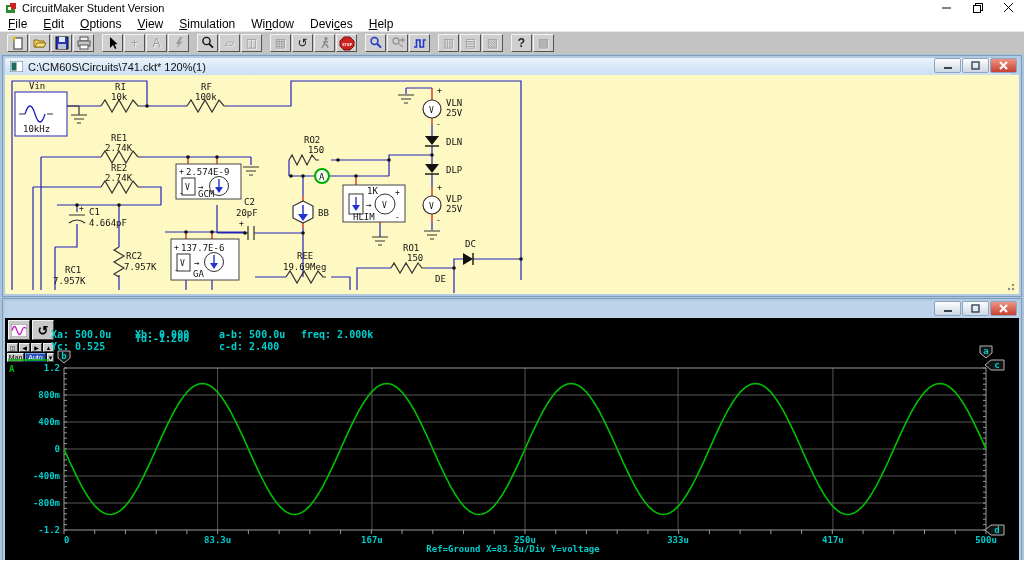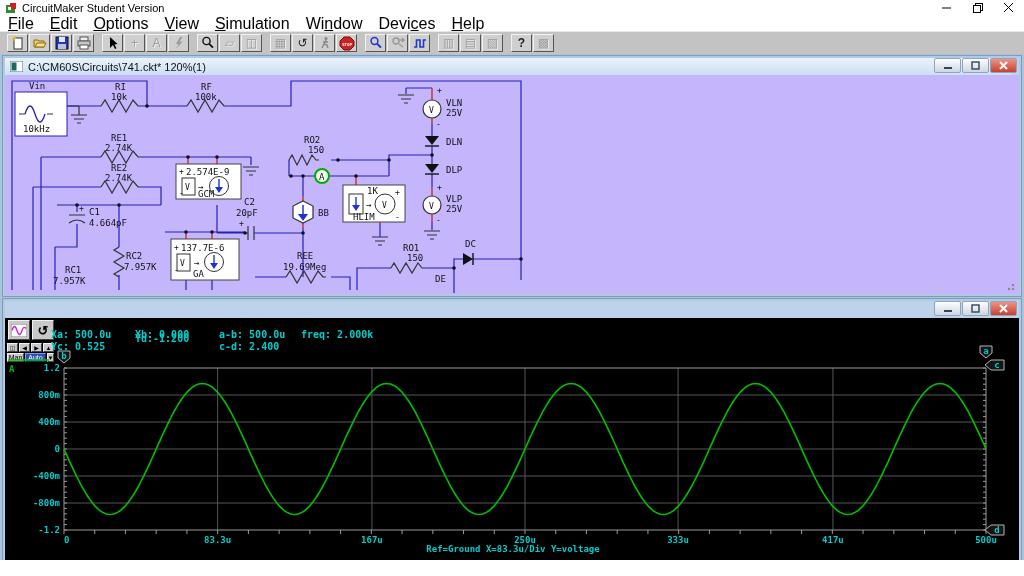--- a/index.html
+++ b/index.html
@@ -3,40 +3,40 @@
 <meta charset="utf-8">
 <style>
   html,body{margin:0;padding:0;}
   #stage{position:relative;width:1024px;height:560px;overflow:hidden;
          font-family:"Liberation Sans",sans-serif;background:#a9c4dd;}
   .ab{position:absolute;}
   
   #titlebar{left:0;top:0;width:1024px;height:16px;background:#ffffff;color:#000;}
   #titlebar .ttl{position:absolute;left:22px;top:2px;font-size:11px;}
   .winctl{position:absolute;top:0;width:30px;height:16px;display:flex;align-items:center;justify-content:center;}
-  #menubar{left:0;top:16px;width:1024px;height:15px;background:#ffffff;display:flex;align-items:center;font-size:16px;}
+  #menubar{left:0;top:16px;width:1024px;height:15px;background:#ffffff;display:flex;align-items:center;font-size:12px;}
   .mitem{padding:0 8px;cursor:default;}
   .mitem u{text-decoration:underline;}
   #toolbar{left:0;top:31px;width:1024px;height:22px;background:#c3c3c3;border-top:1px solid #e8e8e8;display:flex;align-items:center;}
   .tgap{width:7px;}
   .tb{width:21px;height:18px;margin:0 1px 0 0;background:#cfcfcf;border:1px solid;border-color:#f2f2f2 #555 #555 #f2f2f2;
       display:flex;align-items:center;justify-content:center;font-size:12px;color:#222;box-sizing:border-box;}
   .tb.dis{color:#9b9b9b;text-shadow:1px 1px 0 #eee;}
   
   .child{position:absolute;border:1px solid #7f9db9;background:#bdd3ea;box-shadow:0 0 0 2px #b1c9e2 inset;}
   .ctitle{position:absolute;left:2px;top:2px;right:10px;height:17px;
           background:linear-gradient(#eaf3fc,#cbdff4);display:flex;align-items:center;font-size:11px;color:#111;}
   .ctitle .cicon{margin:0 5px 0 5px;}
   .cbtns{position:absolute;right:4px;top:2px;display:flex;gap:1px;}
   .cbtn{width:25px;height:13px;border:1px solid #8ea6bd;border-radius:2px;background:linear-gradient(#fdfdfd,#ccd7e4);
         display:flex;align-items:center;justify-content:center;}
   .cbtn.close{background:linear-gradient(#ef9384,#c74231);}
   .client{position:absolute;left:2px;top:19px;right:2px;bottom:2px;overflow:hidden;}
   #schwin{left:2px;top:55px;width:1018px;height:240px;}
-  #schclient{background:#c4b5fd;}
+  #schclient{background:#fef9c3;}
   #scopewin{left:2px;top:298px;width:1018px;height:272px;}
   #scopeclient{background:#000;}
   
   .sbtn{position:absolute;background:#c8c8c8;border:1px solid;border-color:#f0f0f0 #444 #444 #f0f0f0;
         display:flex;align-items:center;justify-content:center;box-sizing:border-box;}
   .ro{position:absolute;font-family:"DejaVu Sans Mono",monospace;font-size:10px;font-weight:bold;color:#00cccc;white-space:pre;margin-top:8px;}
   #bottomframe{left:0;top:571px;width:1024px;height:5px;background:linear-gradient(#9dbcd9,#23558c);}
   svg text{font-family:"DejaVu Sans Mono",monospace;}
   .schlbl{font-size:9px;fill:#111;}
   .schsmall{font-size:8px;fill:#111;}

